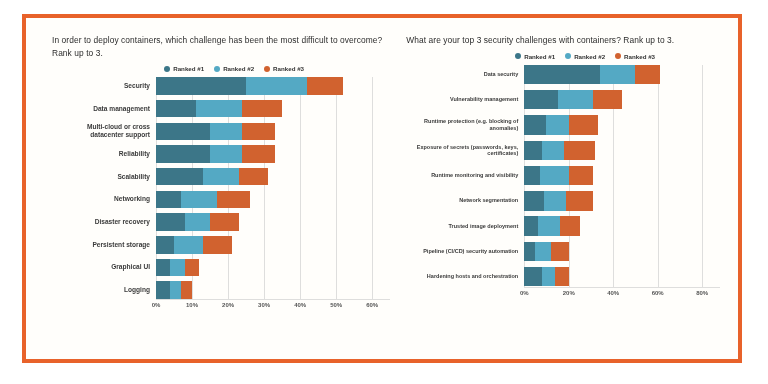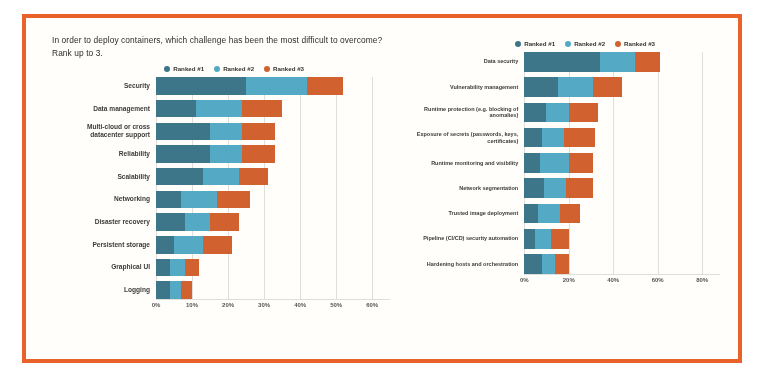--- a/index.html
+++ b/index.html
@@ -304,20 +304,21 @@
               <div class="tick-label" style="left: 30.7692%;">20%</div>
               <div class="tick-label" style="left: 46.1538%;">30%</div>
               <div class="tick-label" style="left: 61.5385%;">40%</div>
               <div class="tick-label" style="left: 76.9231%;">50%</div>
               <div class="tick-label" style="left: 92.3077%;">60%</div>
             </div>
         </div>
       </div>
 
       <div class="panel panel-right">
+        <p class="question">What are your top 3 security challenges with containers? Rank up to 3.</p>
 
         <div class="legend">
           <div class="legend-item">
             <span class="legend-swatch" style="background:#3c7688"></span>
             <span class="legend-label">Ranked #1</span>
           </div>
           <div class="legend-item">
             <span class="legend-swatch" style="background:#54a9c4"></span>
             <span class="legend-label">Ranked #2</span>
           </div>

